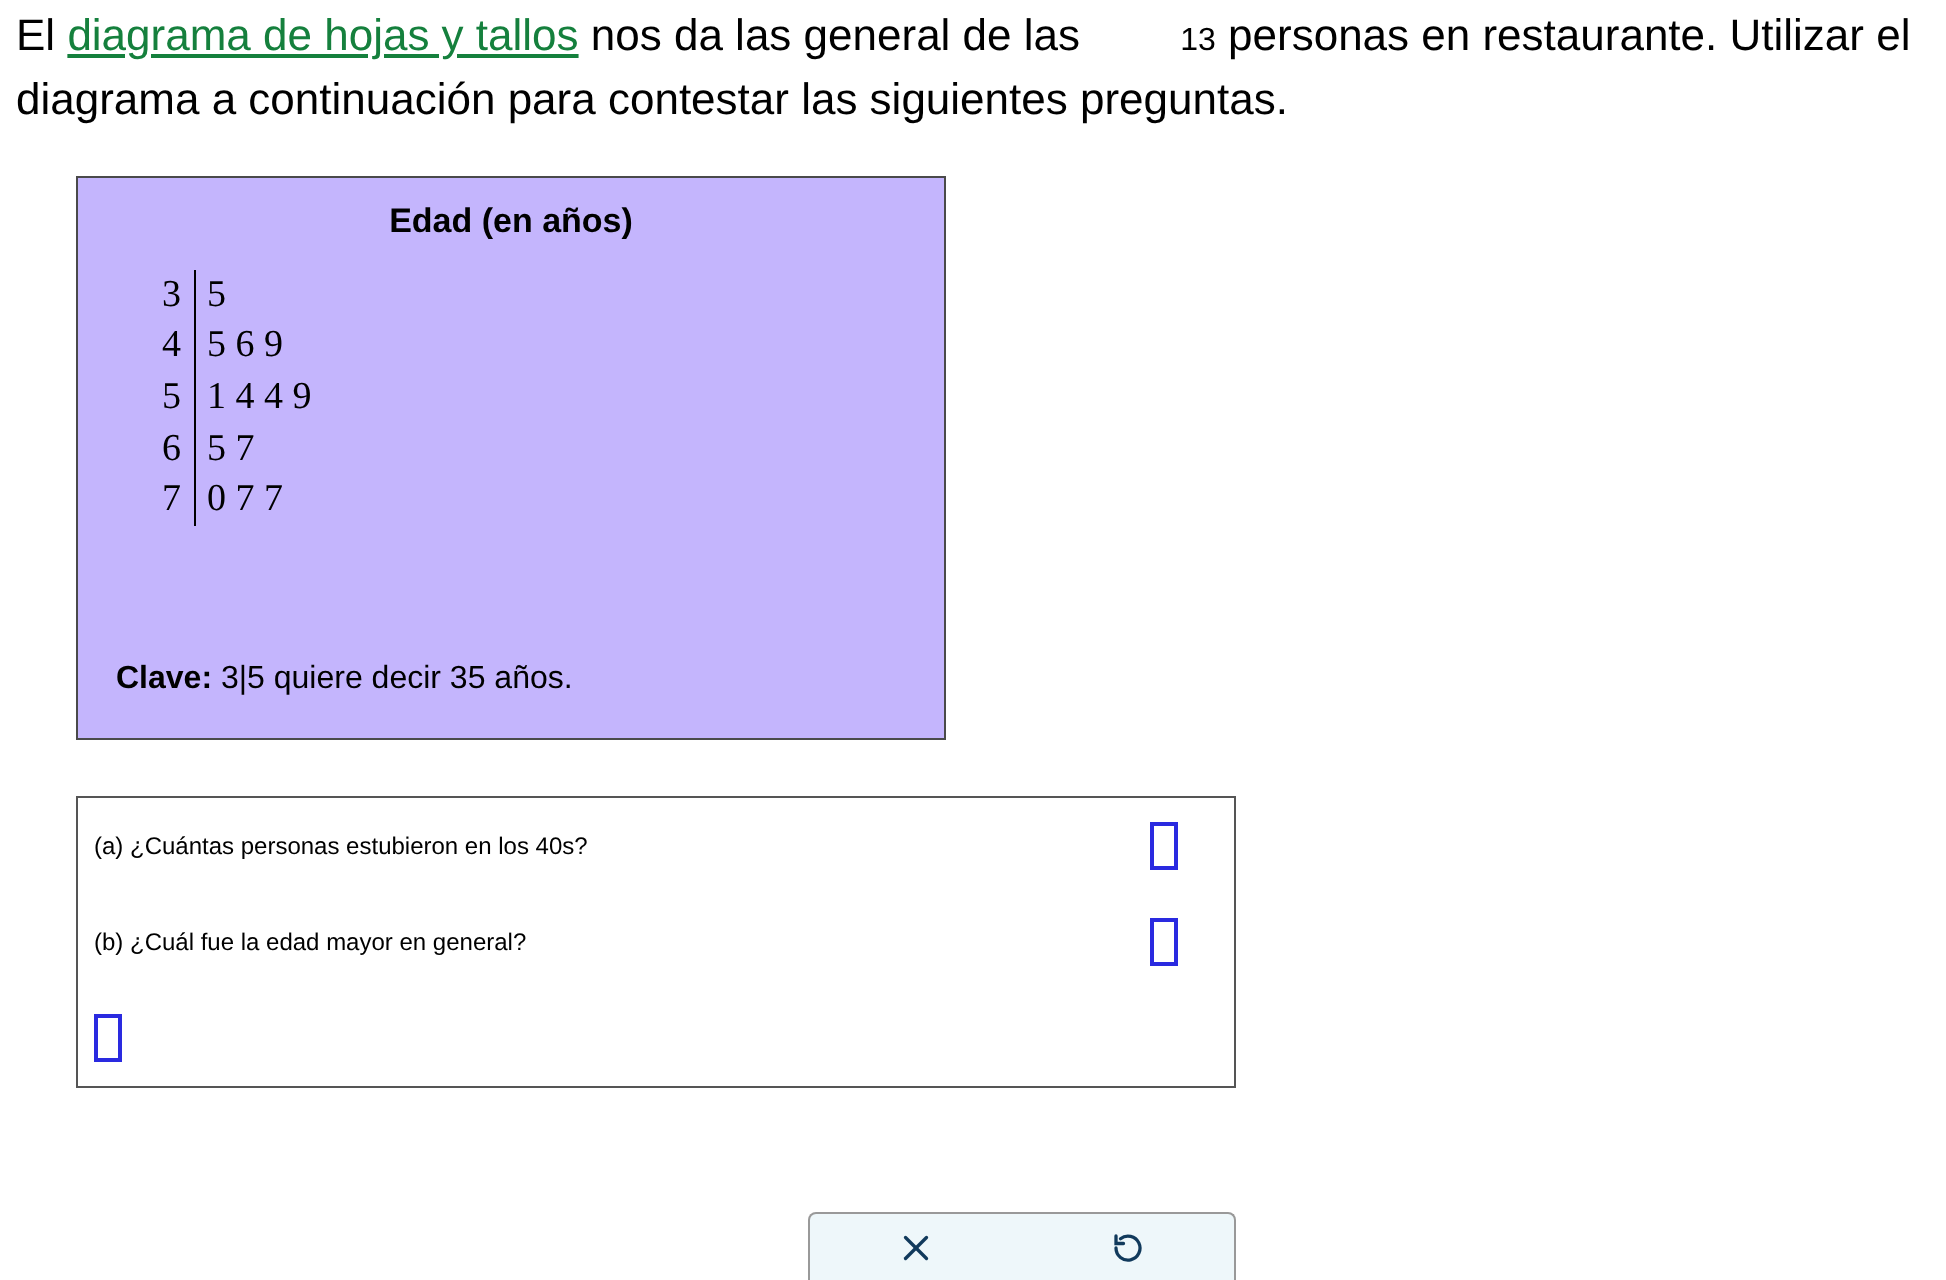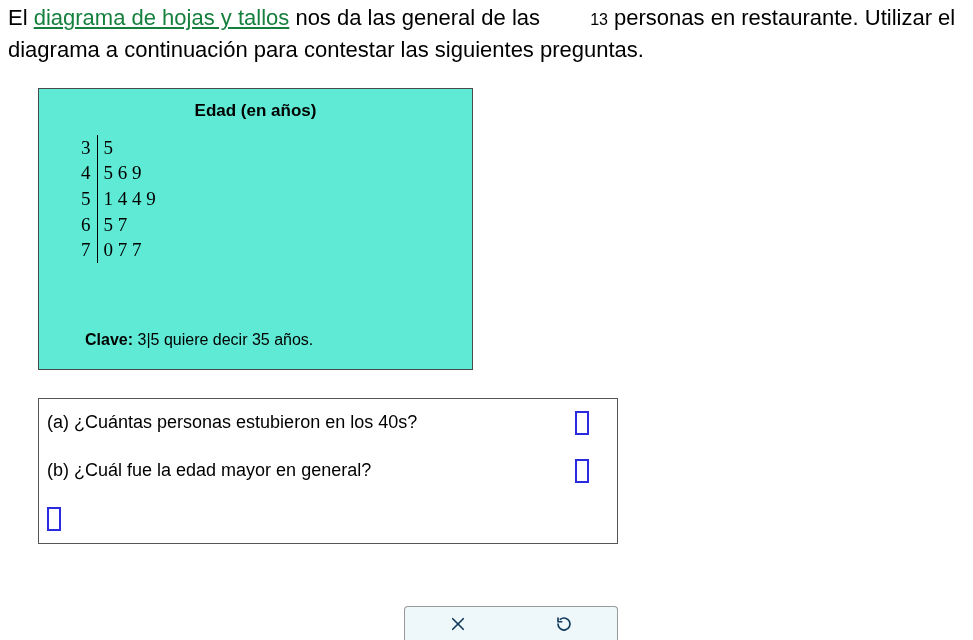--- a/index.html
+++ b/index.html
@@ -25,21 +25,21 @@
   .intro .num {
     font-size: 16px;
     vertical-align: baseline;
     margin-left: 44px;
   }
 
   .stem-box {
     margin: 22px 0 0 38px;
     width: 435px;
     height: 282px;
-    background: #5eead4;
+    background: #c4b5fd;
     border: 1px solid #4a4a4a;
     padding: 12px 14px 10px 14px;
     position: relative;
   }
   .stem-title {
     text-align: center;
     font-weight: bold;
     font-size: 17px;
     margin-bottom: 14px;
   }
@@ -54,31 +54,31 @@
     text-align: right;
     padding-right: 6px;
   }
   .leaf-col {
     border-left: 1.5px solid #000;
     padding-left: 6px;
   }
   .stem-row { white-space: pre; }
   .clave {
     position: absolute;
-    left: 46px;
+    left: 19px;
     bottom: 20px;
     font-size: 16px;
   }
   .clave b { font-weight: bold; }
 
   .q-box {
     margin: 28px 0 0 38px;
     width: 580px;
     border: 1px solid #555;
-    font-size: 18px;
+    font-size: 12px;
   }
   .q-row {
     display: flex;
     align-items: center;
     padding: 10px 10px 10px 8px;
     min-height: 48px;
   }
   .q-text { flex: 1; }
   .ans-box {
     width: 14px;

